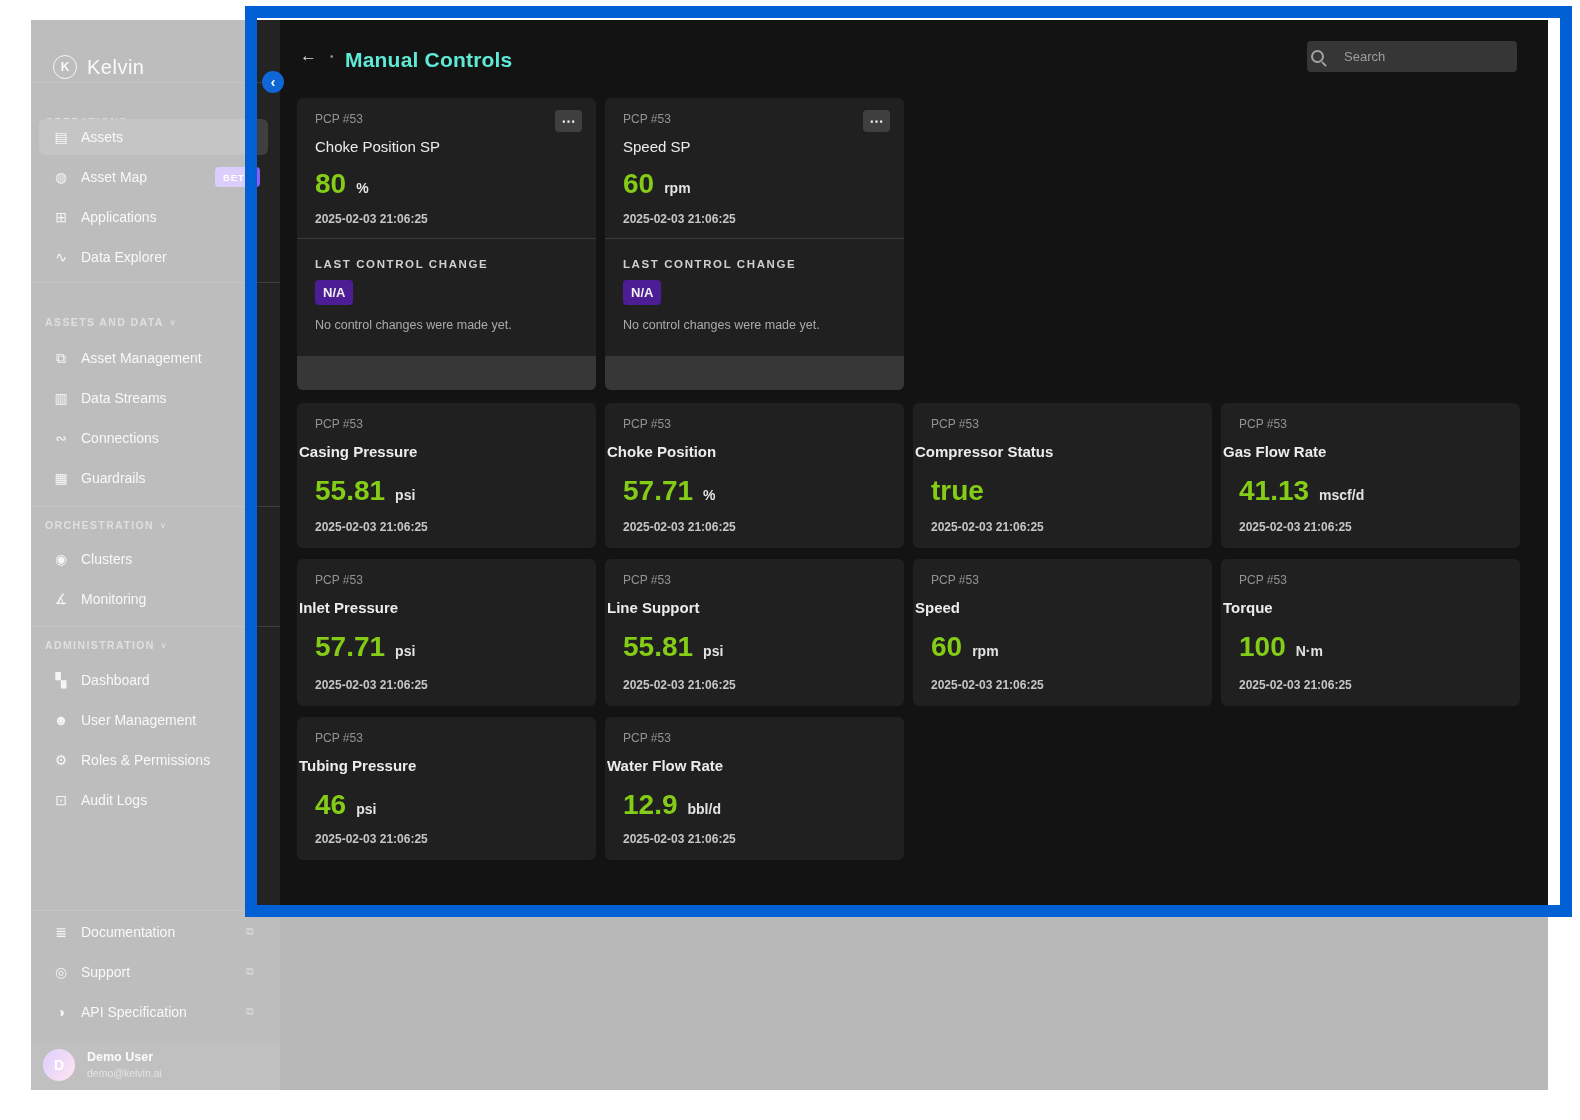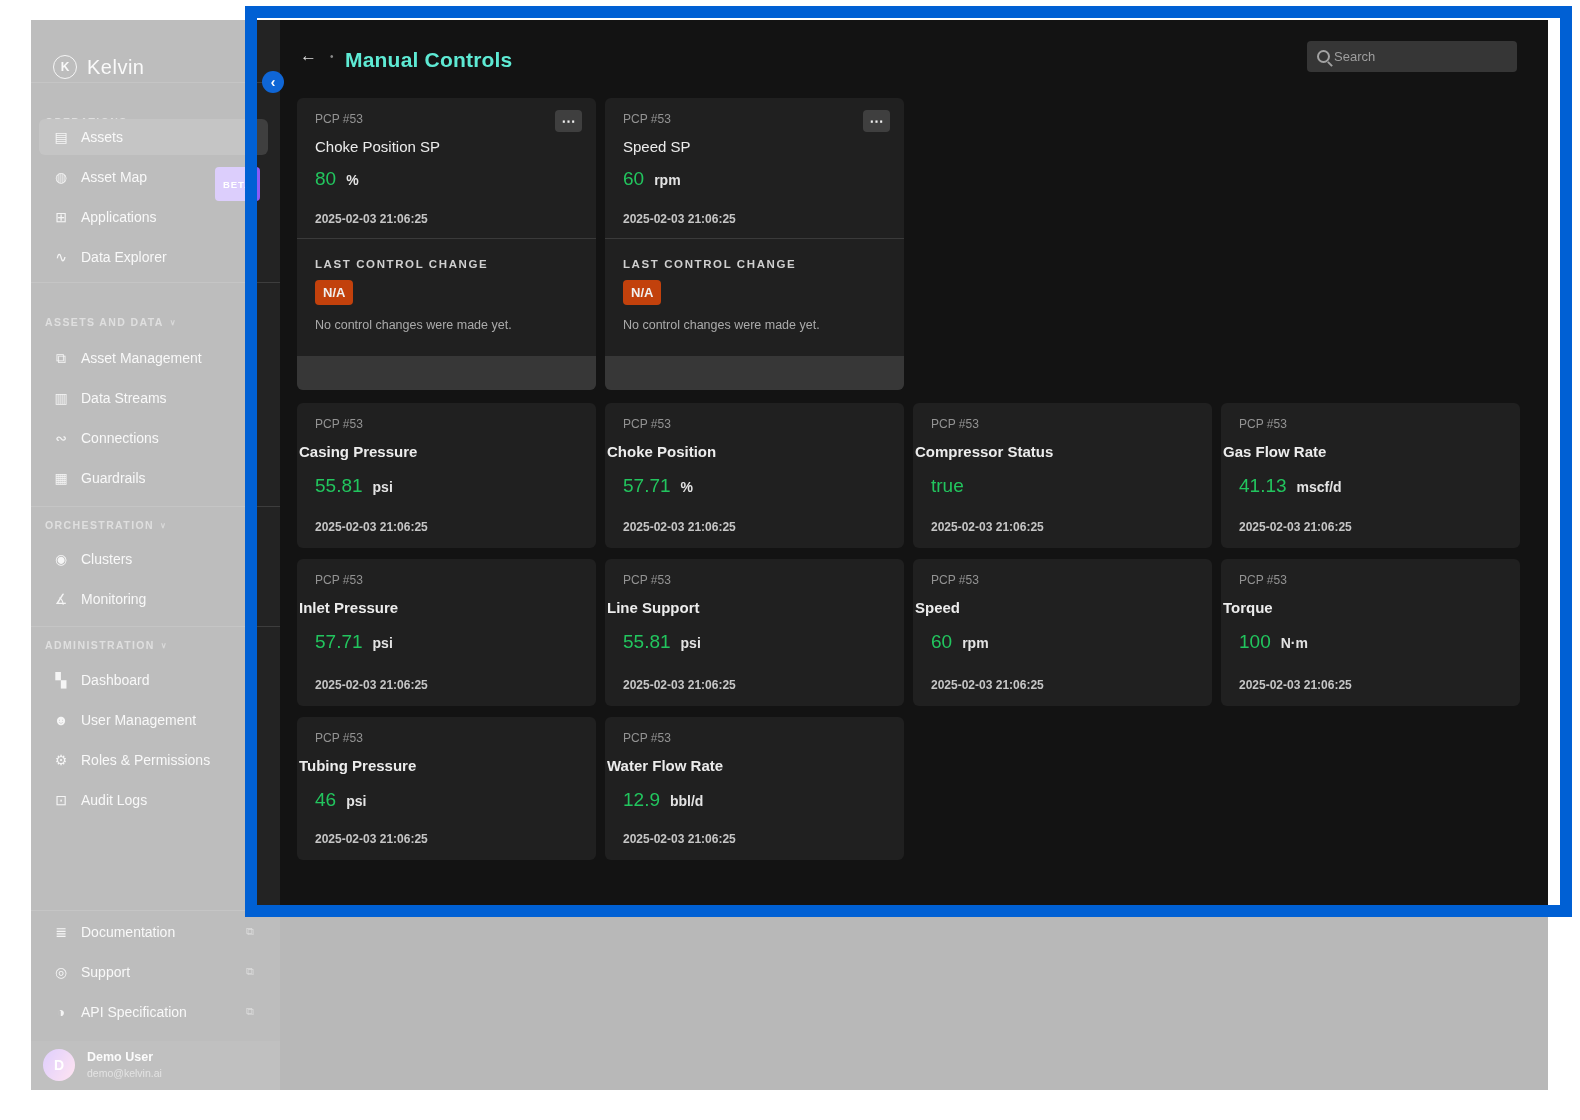--- a/index.html
+++ b/index.html
@@ -20,58 +20,58 @@
   .sb-sec { position:absolute; left:14px; height:16px; color:rgba(255,255,255,.52); font-size:10.5px;
     font-weight:700; letter-spacing:1.4px; display:flex; align-items:center; gap:6px; }
   .sb-sec .chev { font-size:8px; opacity:.8; letter-spacing:0; }
   .sb-item { position:absolute; left:0; width:249px; height:40px; display:flex; align-items:center;
     padding-left:22px; cursor:pointer; }
   .sb-item.selected::before { content:""; position:absolute; left:8px; top:2px; width:229px; height:36px;
     background:#3f3f3f; border-radius:6px; }
   .sb-ico { position:relative; width:16px; margin-right:12px; text-align:center; font-size:14px;
     color:rgba(255,255,255,.85); }
   .sb-label { position:relative; font-size:14px; color:rgba(255,255,255,.9); }
-  .sb-badge { position:absolute; left:184px; top:10px; width:45px; height:34px; background:#8b5cf6;
+  .sb-badge { position:absolute; left:184px; top:10px; width:45px; height:20px; background:#8b5cf6;
     border-radius:4px; color:#fff; font-size:9.5px; font-weight:700; letter-spacing:1px;
     display:flex; align-items:center; justify-content:center; }
   .sb-ext { position:absolute; left:215px; top:13px; font-size:11px; color:rgba(255,255,255,.45); }
   .user-row { position:absolute; left:0; top:1021px; width:249px; height:49px; background:rgba(255,255,255,.05); }
   .avatar { position:absolute; left:12px; top:8px; width:32px; height:32px; border-radius:50%;
     background:linear-gradient(120deg,#a96bf2 20%,#ef9bd6 85%); color:#fff; font-size:14px; font-weight:700;
     display:flex; align-items:center; justify-content:center; }
   .user-name { position:absolute; left:56px; top:9px; color:rgba(255,255,255,.95); font-size:12.5px; font-weight:700; }
   .user-email { position:absolute; left:56px; top:26px; color:rgba(255,255,255,.55); font-size:10.5px; }
 
   
   .main { position:absolute; left:249px; top:0; width:1268px; height:1070px; background:#131313; }
   .back-arrow { position:absolute; left:20px; top:26px; font-size:17px; color:#dcdcdc; cursor:pointer; background:none; border:none; font-family:inherit;}
   .crumb-dot { position:absolute; left:50px; top:31px; font-size:10px; color:#8a8a8a; }
   .page-title { position:absolute; left:65px; top:28px; font-size:21px; font-weight:700; color:#5eead4; letter-spacing:.2px; }
   .searchbox { position:absolute; left:1027px; top:21px; width:210px; height:31px; background:#363636;
-    border-radius:4px; display:flex; align-items:center; padding-left:10px; gap:4px; }
+    border-radius:4px; display:flex; align-items:center; padding-left:4px; gap:20px; }
   .mag { position:relative; width:13px; height:13px; border:2px solid #a3a3a3; border-radius:50%; flex:none; }
   .mag::after { content:""; position:absolute; width:2px; height:6px; background:#a3a3a3; left:10px; top:9px; transform:rotate(-45deg); }
   .searchbox input { background:transparent; border:none; outline:none; color:#d5d5d5; font-size:13px; width:160px; font-family:inherit; }
   .searchbox input::placeholder { color:#9e9e9e; }
 
   .card { background:#202020; border-radius:6px; position:absolute; }
   .gcard { background:#202020; border-radius:6px; position:relative; }
   .sp-card-1 { left:17px; top:78px; width:299px; height:292px; }
   .sp-card-2 { left:325px; top:78px; width:299px; height:292px; }
   .c-asset { position:absolute; left:18px; top:14px; font-size:12px; color:#939393; }
   .c-title { position:absolute; left:18px; top:40px; font-size:15px; font-weight:400; color:#ececec; }
   .c-valrow { position:absolute; left:18px; top:70px; display:flex; align-items:baseline; gap:10px; }
-  .c-value { font-size:19px; color:#22c55e; }
+  .c-value { font-size:28px; color:#84cc16;font-weight:bold; }
   .c-unit { font-size:14px; font-weight:700; color:#e3e3e3; }
   .c-time { position:absolute; left:18px; top:114px; font-size:12px; font-weight:600; color:#c6c6c6; }
   .menu-btn { position:absolute; right:14px; top:12px; width:27px; height:22px; background:#3f3f3f; border:none;
     border-radius:4px; color:#f0f0f0; font-size:14px; font-weight:700; line-height:18px; cursor:pointer; }
   .c-div { position:absolute; left:0; top:140px; width:100%; height:1px; background:#3a3a3a; }
   .lcc-label { position:absolute; left:18px; top:160px; font-size:11.5px; font-weight:600; letter-spacing:1.6px; color:#d0d0d0; }
-  .lcc-badge { position:absolute; left:18px; top:182px; background:#c2410c; border-radius:4px; padding:5px 8px;
+  .lcc-badge { position:absolute; left:18px; top:182px; background:#4c1d95; border-radius:4px; padding:5px 8px;
     font-size:13px; font-weight:700; color:#f0f0f0; }
   .lcc-note { position:absolute; left:18px; top:220px; font-size:12.5px; color:#ababab; }
   .c-footer { position:absolute; left:0; bottom:0; width:100%; height:34px; background:#373737; border-radius:0 0 6px 6px; }
 
   .metric-grid { position:absolute; left:17px; top:383px; width:1223px; display:grid;
     grid-template-columns:repeat(4,299px); grid-template-rows:145px 147px 143px; gap:11px 9px; }
   .metric-grid .gcard .m-asset { position:absolute; left:18px; top:14px; font-size:12px; color:#939393; }
   .metric-grid .gcard .m-title { position:absolute; left:2px; top:40px; font-size:15px; font-weight:700; color:#ececec; }
   .metric-grid .gcard .m-valrow { position:absolute; left:18px; top:72px; display:flex; align-items:baseline; gap:10px; }
   .metric-grid .gcard .m-time { position:absolute; left:18px; bottom:14px; font-size:12px; font-weight:600; color:#c6c6c6; }

